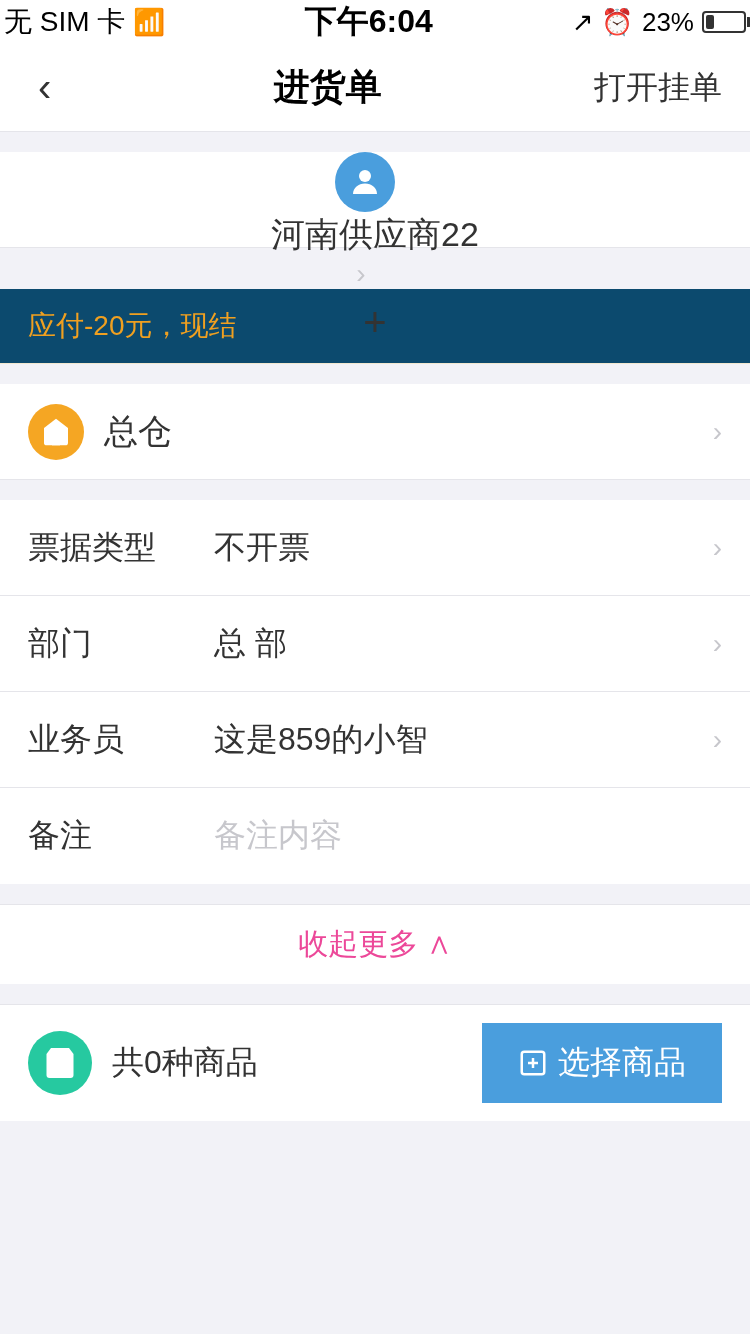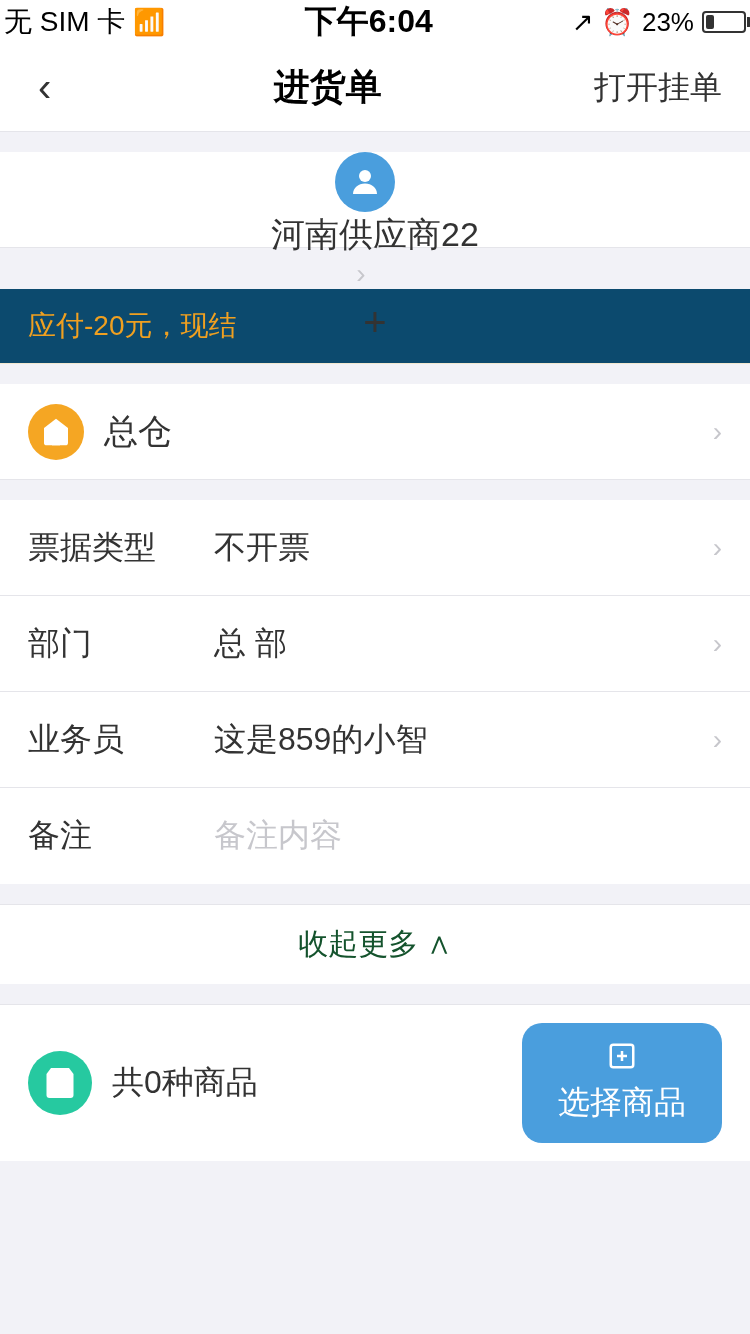--- a/index.html
+++ b/index.html
@@ -199,21 +199,21 @@
 
     
     .collapse-btn {
       background: #fff;
       border-top: 1px solid #e5e5ea;
       display: flex;
       align-items: center;
       justify-content: center;
       height: 80px;
       font-size: 30px;
-      color: #14532d;
+      color: #ec4899;
       cursor: pointer;
       margin-top: 20px;
     }
 
     
     .product-bar {
       background: #fff;
       display: flex;
       align-items: center;
       padding: 18px 28px;
@@ -231,28 +231,27 @@
     .product-icon svg { width: 36px; height: 36px; fill: #fff; }
     .product-count {
       flex: 1;
       font-size: 32px;
       color: #333;
     }
     .select-btn {
       background: #4a9edd;
       color: #fff;
       border: none;
-      border-radius: 20px;
+      border-radius: 0;
       padding: 18px 36px;
       font-size: 32px;
       cursor: pointer;
       display: flex;
       align-items: center;
       gap: 10px;
-      flex-direction: column;
     }
     .select-btn svg { width: 30px; height: 30px; fill: #fff; }
 
     
     .wifi-icon { font-size: 26px; }
   </style>
 </head>
 <body>
 
 <div class="status-bar">

